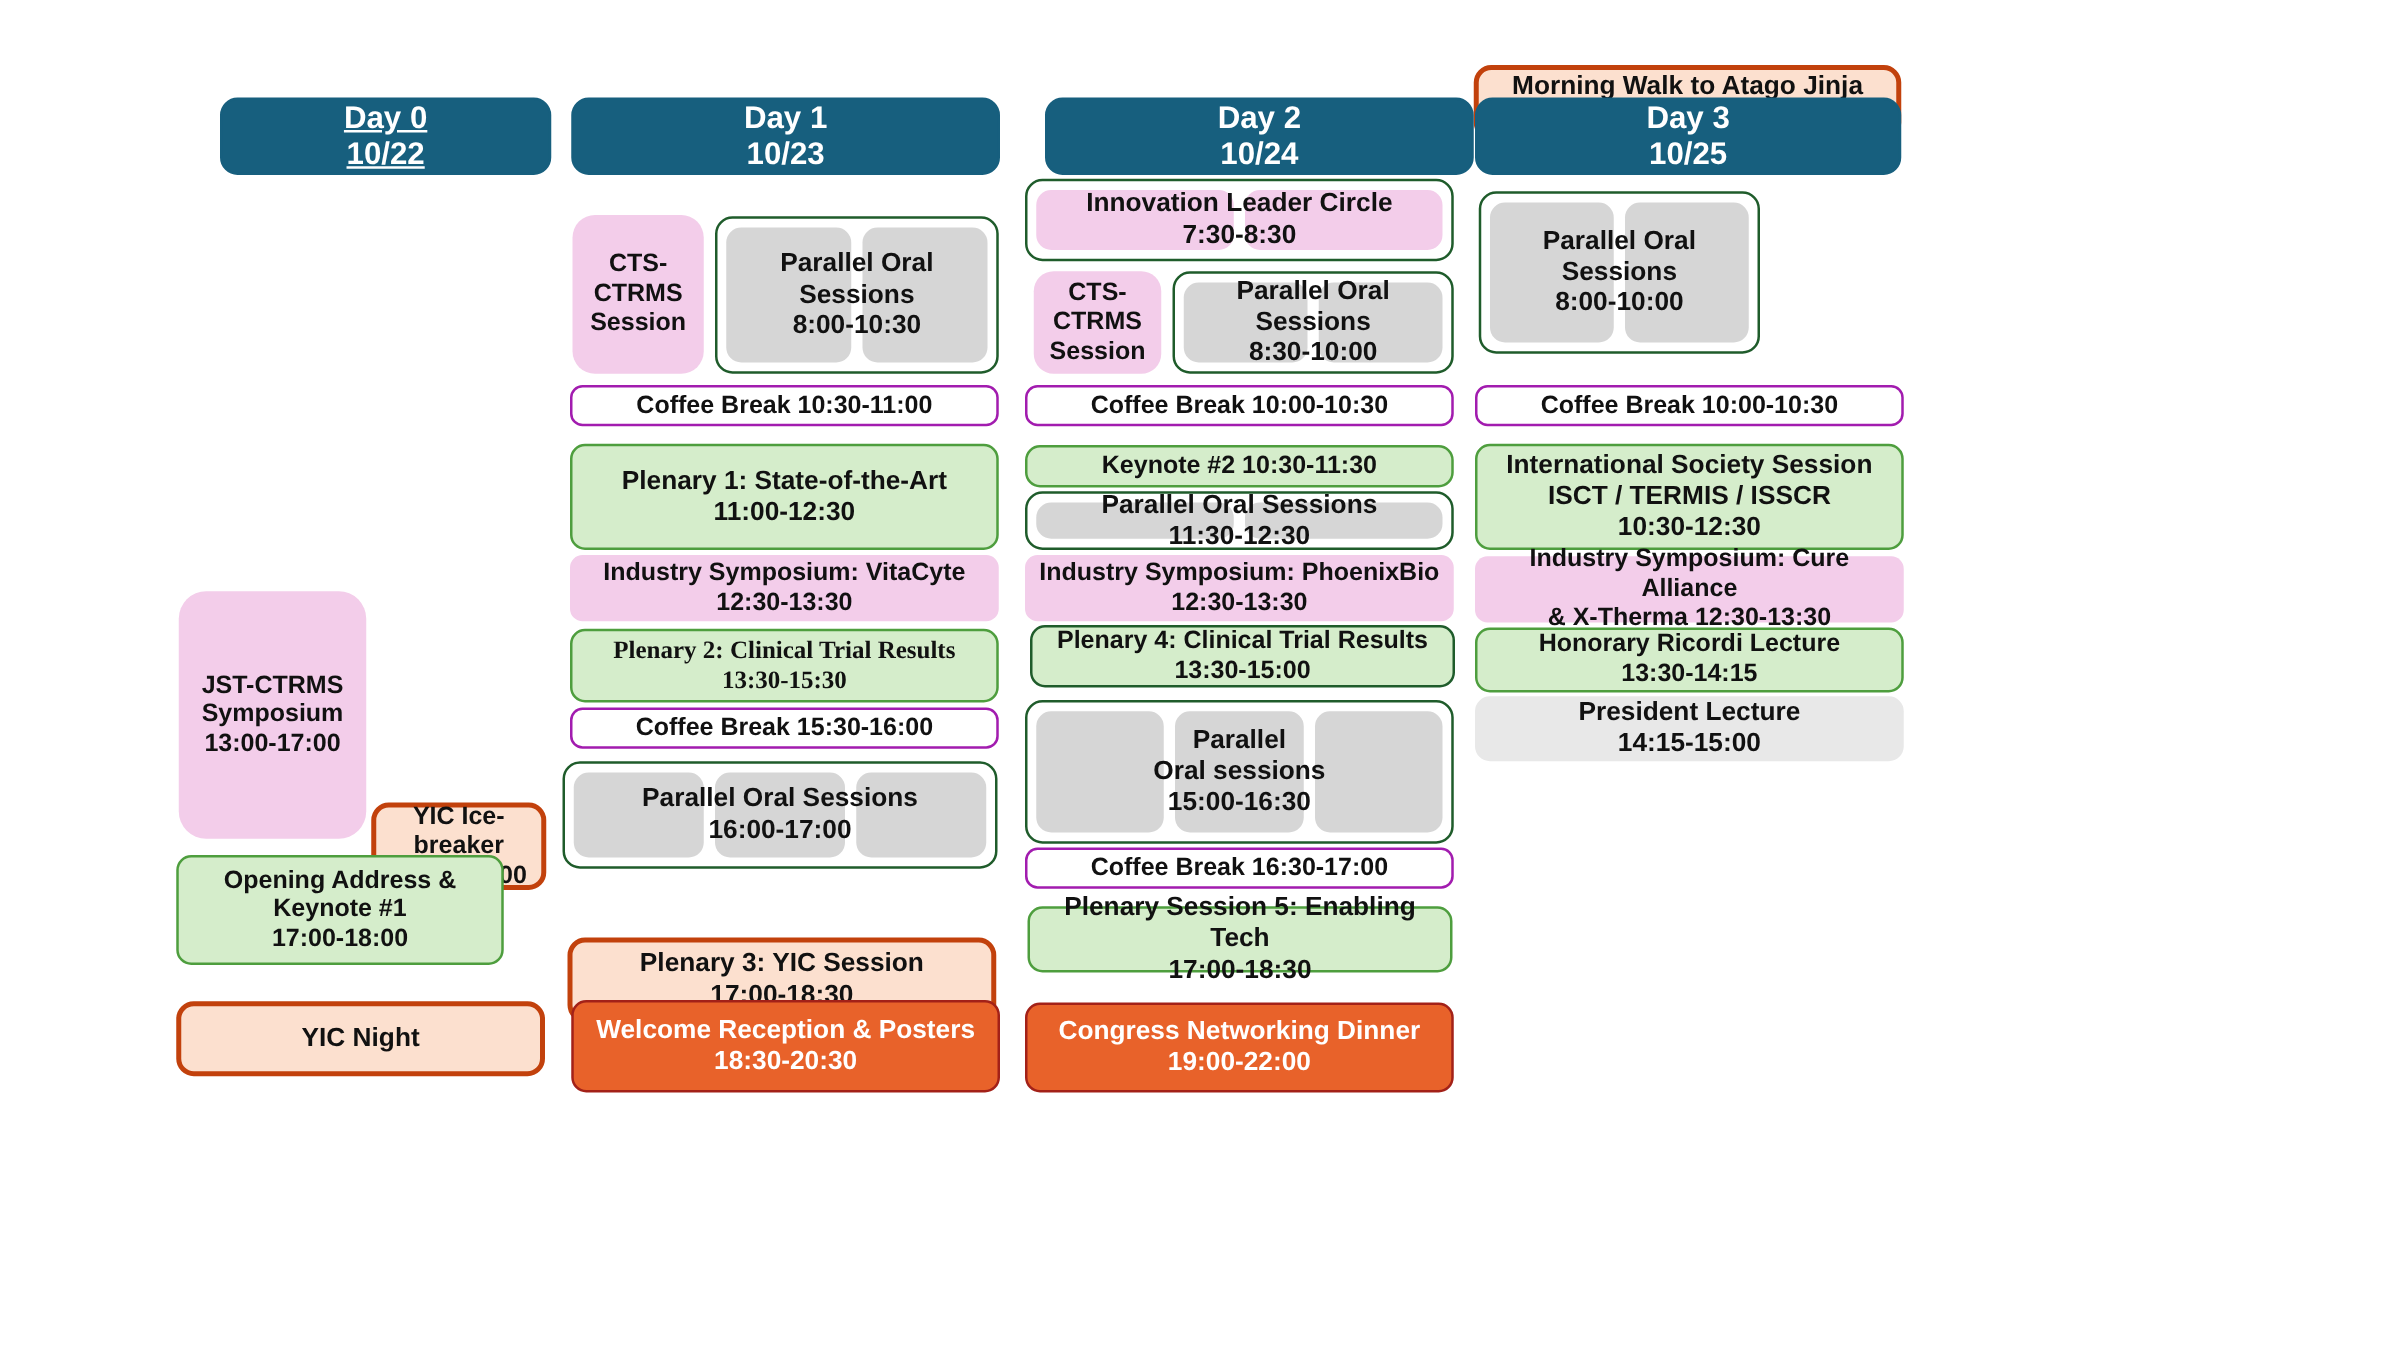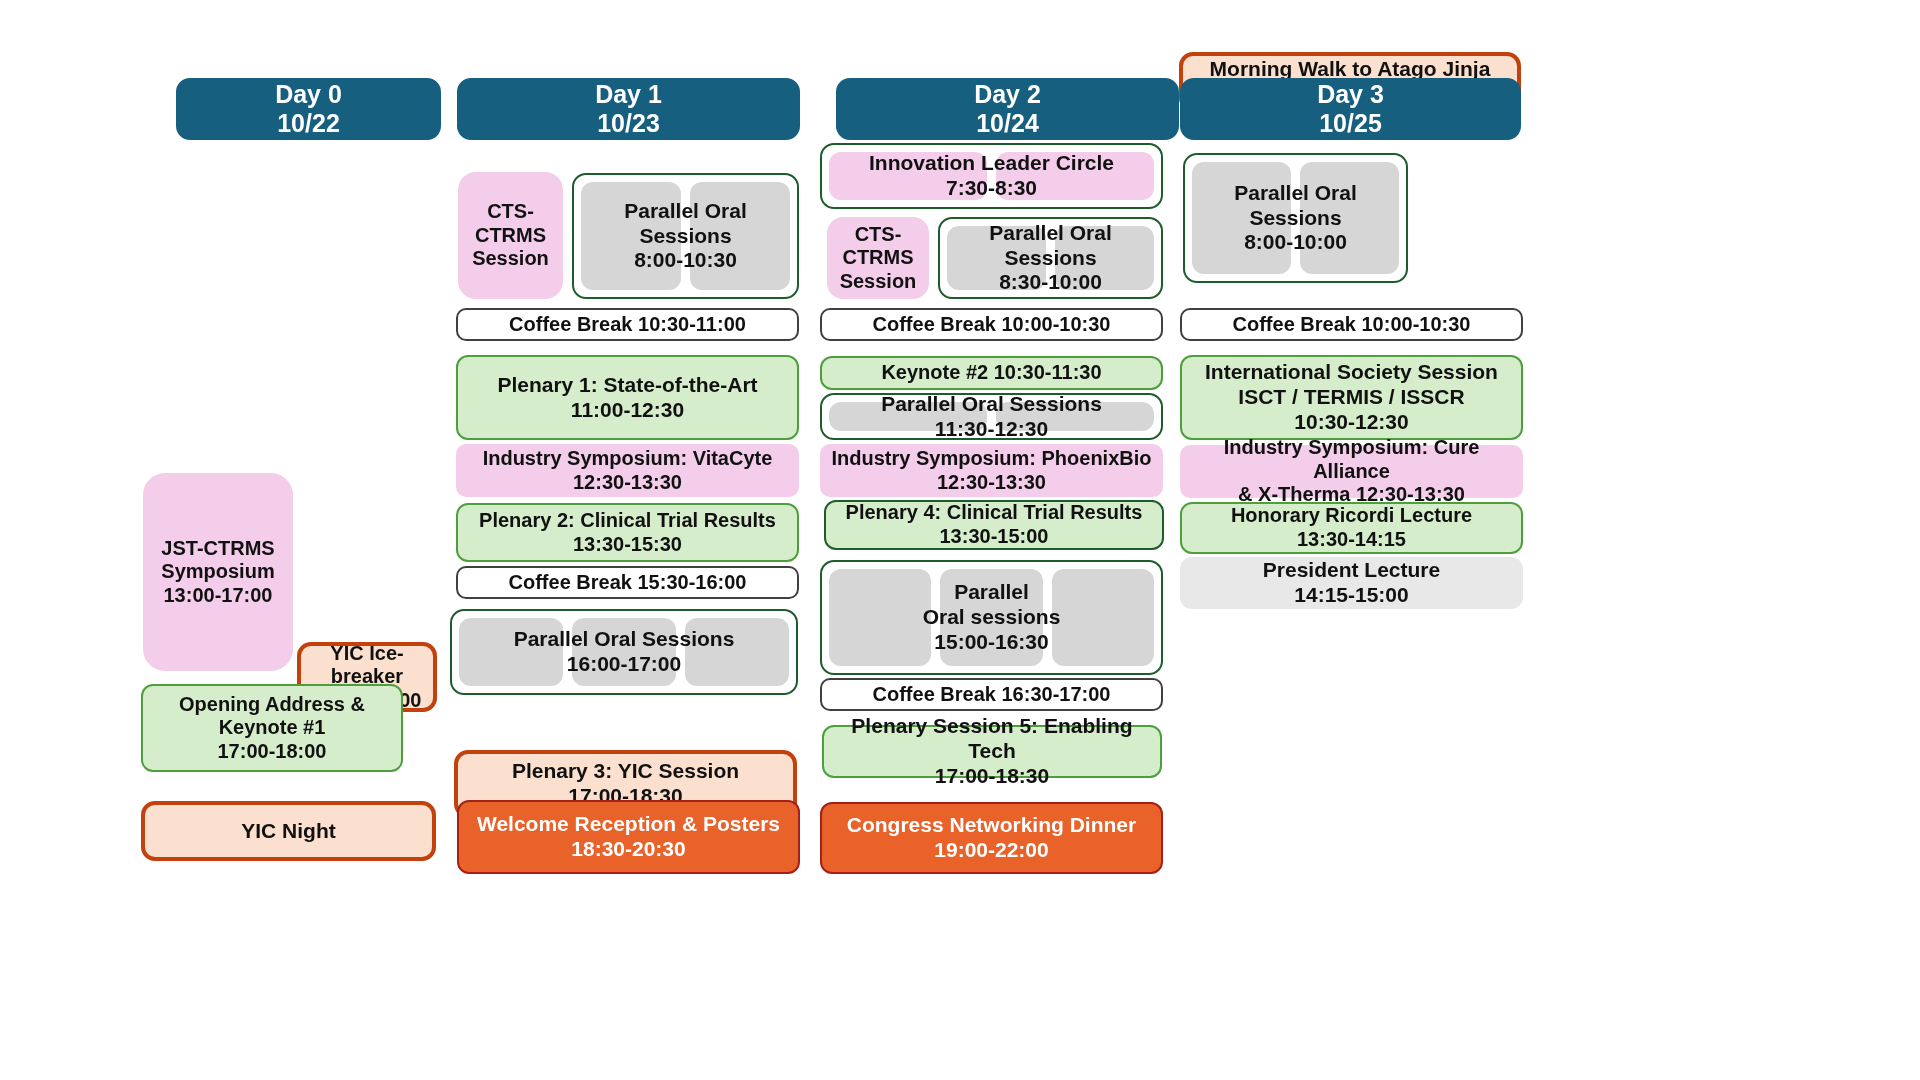--- a/index.html
+++ b/index.html
@@ -24,21 +24,21 @@
     white-space: pre-line;
     padding: 2px 6px;
   }
 
   
   .v-dayhdr  { background:#175f7e; color:#ffffff; border:2px solid #175f7e; border-radius:14px; font-size:25px; }
   .v-pink    { background:#f3cdea; border:none; border-radius:16px; }
   .v-pinkflat{ background:#f3cdea; border:none; border-radius:10px; }
   .v-green   { background:#d5edcb; border:2px solid #4e9e3e; border-radius:12px; }
   .v-greendk { background:#d5edcb; border:2px solid #1f5c2b; border-radius:12px; }
-  .v-coffee  { background:#ffffff; border:2px solid #404040; border-radius:10px; }
+  .v-coffee  { background:#ffffff; border:2px solid #a21caf; border-radius:10px; }
   .v-grey    { background:#e8e8e8; border:none; border-radius:12px; }
   .v-peachb  { background:#fce0cf; border:4px solid #c2410c; border-radius:14px;margin-top:38px; }
   .v-orange  { background:#e8622a; color:#ffffff; border:2px solid #a32118; border-radius:12px; }
 
   
   .group {
     position: absolute;
     border: 2.5px solid #1f5c2b;
     border-radius: 14px;
     background: #ffffff;
@@ -60,21 +60,21 @@
   }
 </style>
 </head>
 <body>
 
 <div id="board">
 
   <div class="blk v-peachb" style="left:1179px; top:14px; width:342px; height:60px; font-size:21px;">Morning Walk to Atago Jinja
 6:30-7:15</div>
 
-  <div class="blk v-dayhdr" style="left:176px; top:78px; width:265px; height:62px;">Day 0
+  <div class="blk v-dayhdr" style="left:176px; top:78px; width:265px; height:62px;text-decoration:underline;">Day 0
 10/22</div>
   <div class="blk v-dayhdr" style="left:457px; top:78px; width:343px; height:62px;">Day 1
 10/23</div>
   <div class="blk v-dayhdr" style="left:820px; top:78px; width:343px; height:62px;margin-left:16px;">Day 2
 10/24</div>
   <div class="blk v-dayhdr" style="left:1180px; top:78px; width:341px; height:62px;">Day 3
 10/25</div>
 
   <div class="blk v-pink" style="left:143px; top:473px; width:150px; height:198px; font-size:20px; border-radius:22px;">JST-CTRMS
 Symposium
@@ -105,21 +105,21 @@
   </div>
 
   <div class="blk v-coffee" style="left:456px; top:308px; width:343px; height:33px; font-size:20px;">Coffee Break 10:30-11:00</div>
 
   <div class="blk v-green" style="left:456px; top:355px; width:343px; height:85px; font-size:21px;">Plenary 1: State-of-the-Art
 11:00-12:30</div>
 
   <div class="blk v-pinkflat" style="left:456px; top:444px; width:343px; height:53px; font-size:20px;">Industry Symposium: VitaCyte
 12:30-13:30</div>
 
-  <div class="blk v-green" style="left:456px; top:503px; width:343px; height:59px; font-size:20px;">Plenary 2: Clinical Trial Results
+  <div class="blk v-green" style="left:456px; top:503px; width:343px; height:59px; font-size:20px;font-family:Liberation Serif, serif;">Plenary 2: Clinical Trial Results
 13:30-15:30</div>
 
   <div class="blk v-coffee" style="left:456px; top:566px; width:343px; height:33px; font-size:20px;">Coffee Break 15:30-16:00</div>
 
   <div class="group" style="left:450px; top:609px; width:348px; height:86px;">
     <div class="tiles">
       <i></i>
       <i></i>
       <i></i>
     </div>

